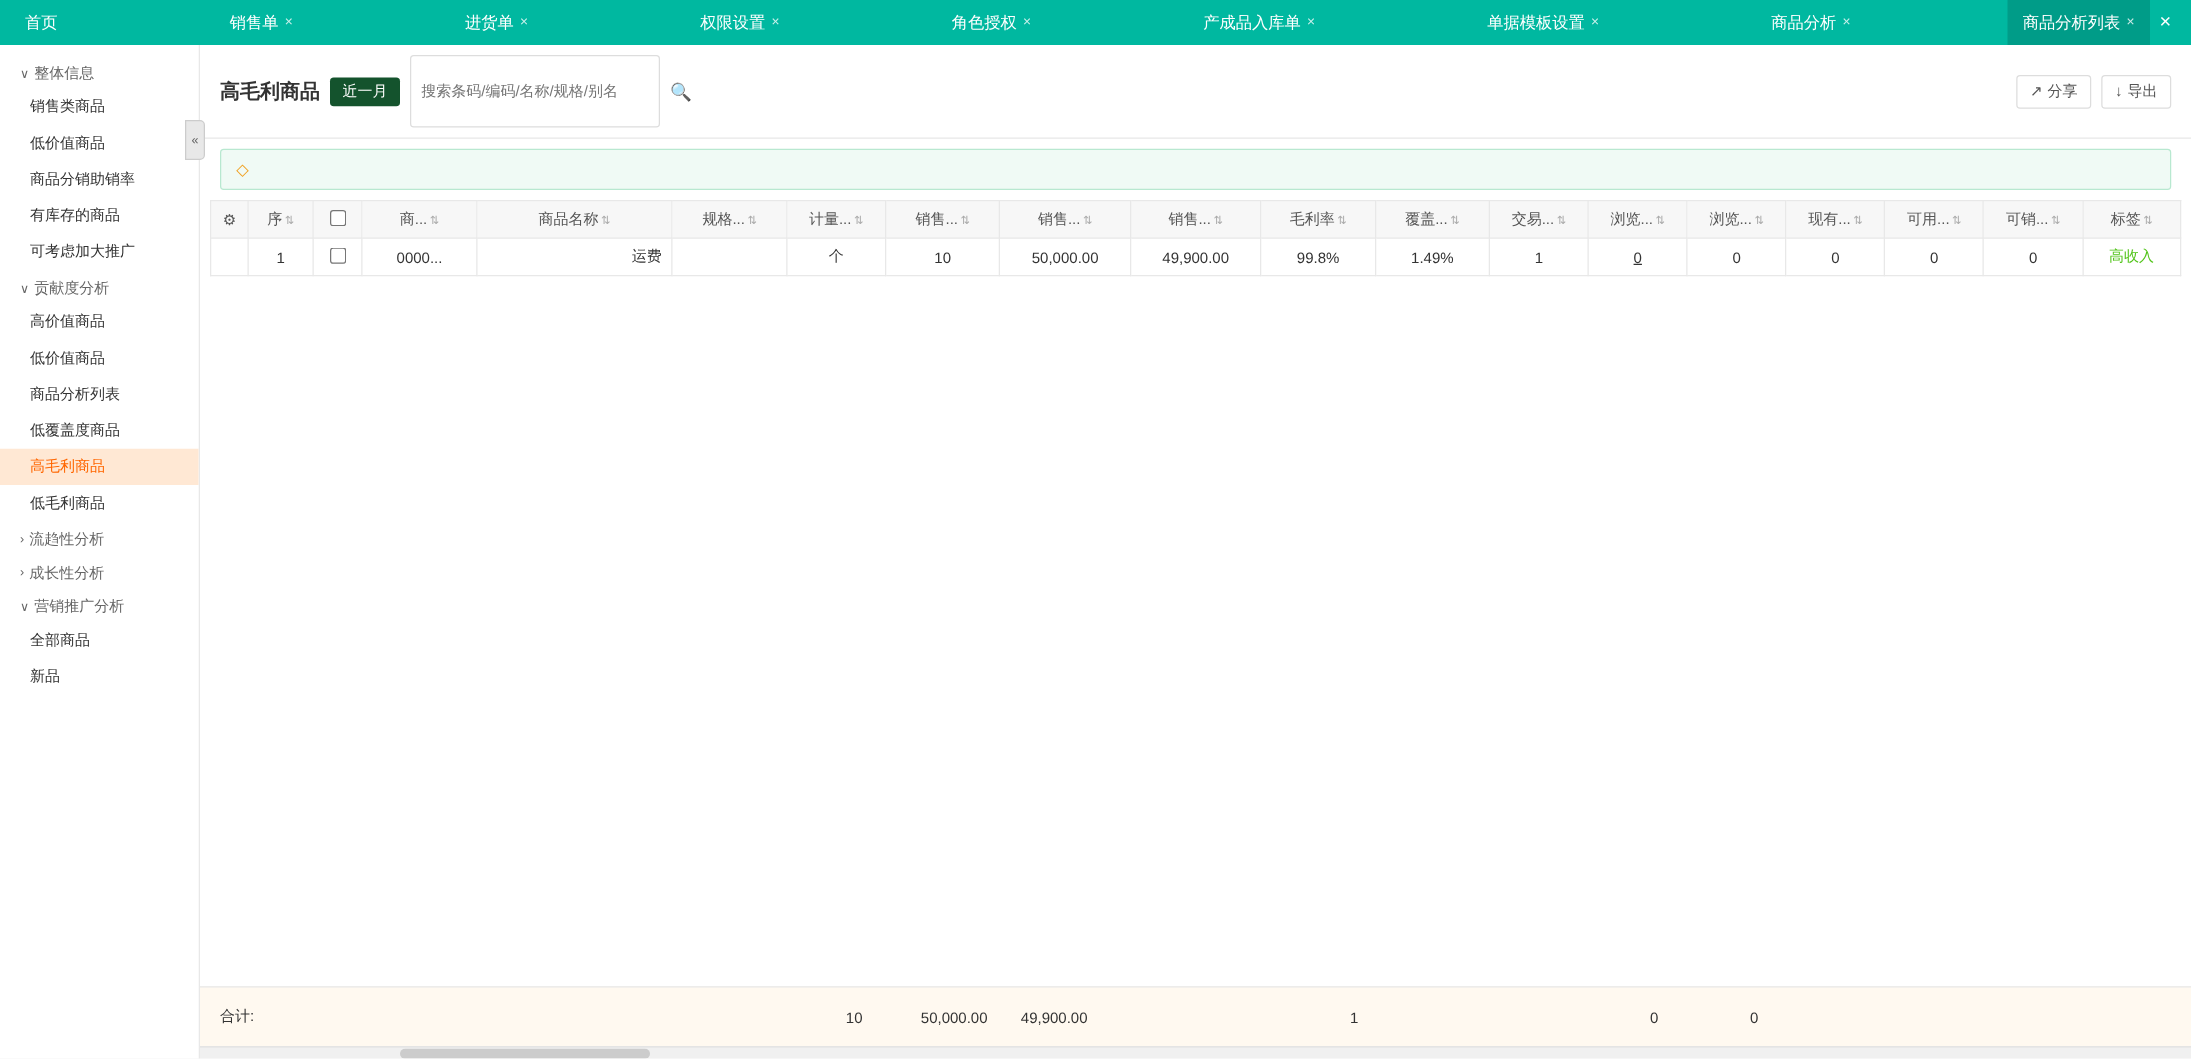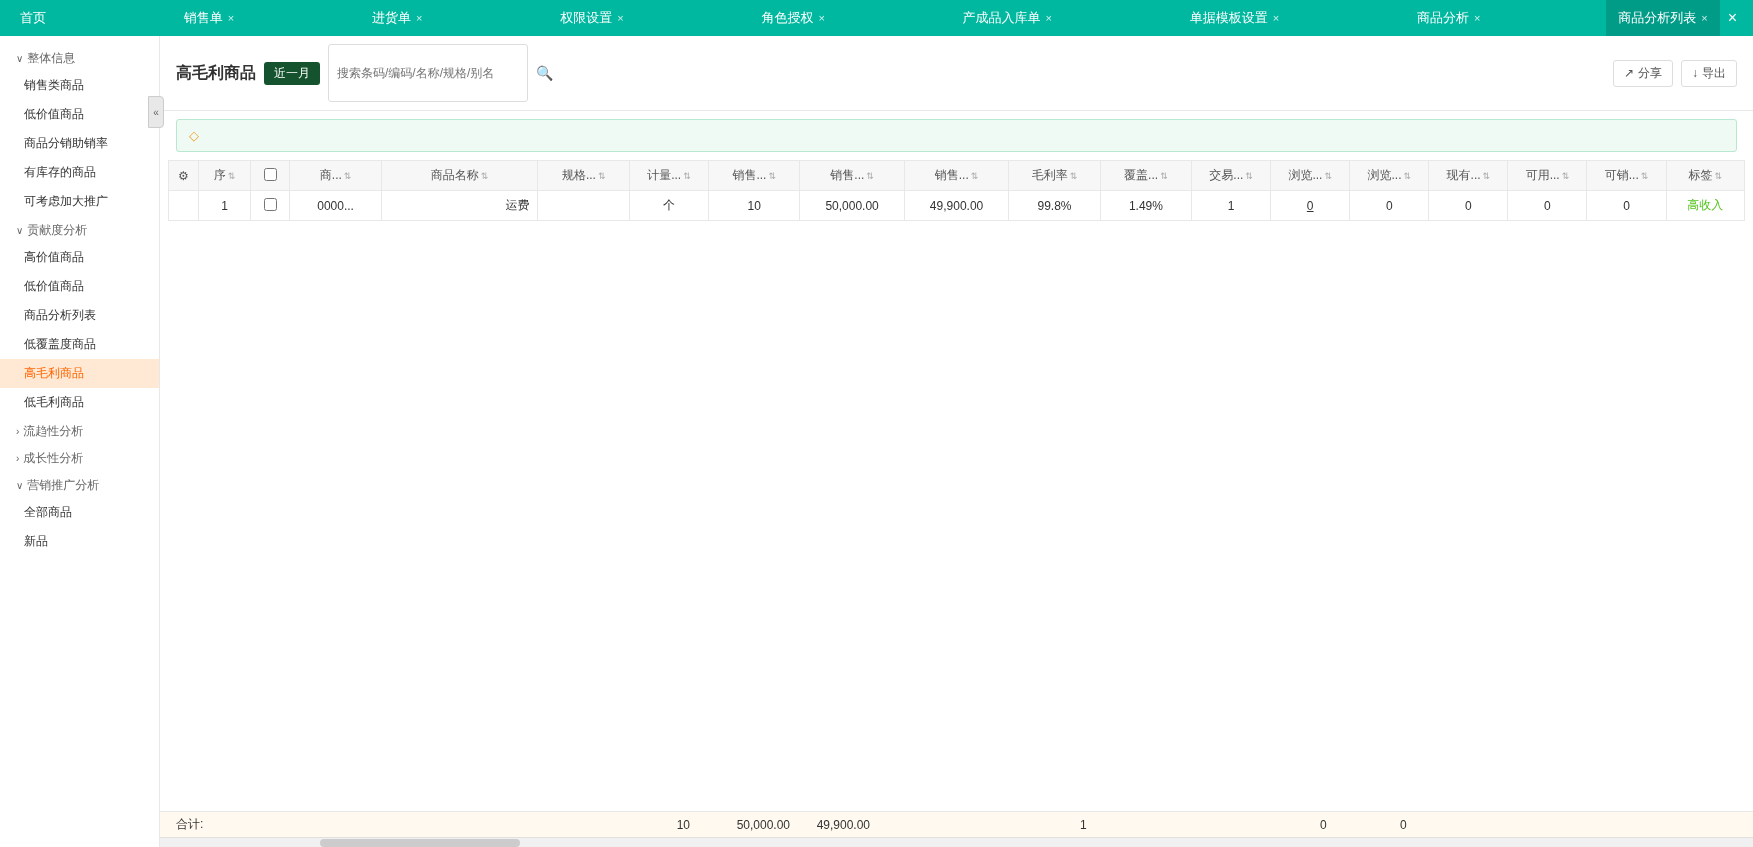--- a/index.html
+++ b/index.html
@@ -188,21 +188,21 @@
       color: #333;
       text-align: center;
       white-space: nowrap;
     }
     .underline { text-decoration: underline; cursor: pointer; }
 
     
     .footer-bar {
       background: #fff9f0;
       border-top: 1px solid #e8e8e8;
-      padding: 4px 16px;
+      padding: 15px 16px;
       display: flex;
       align-items: center;
       flex-shrink: 0;
       font-size: 12px;
       color: #333;
     }
     .footer-label { margin-right: 40px; }
     .footer-values {
       display: flex;
       gap: 0;

